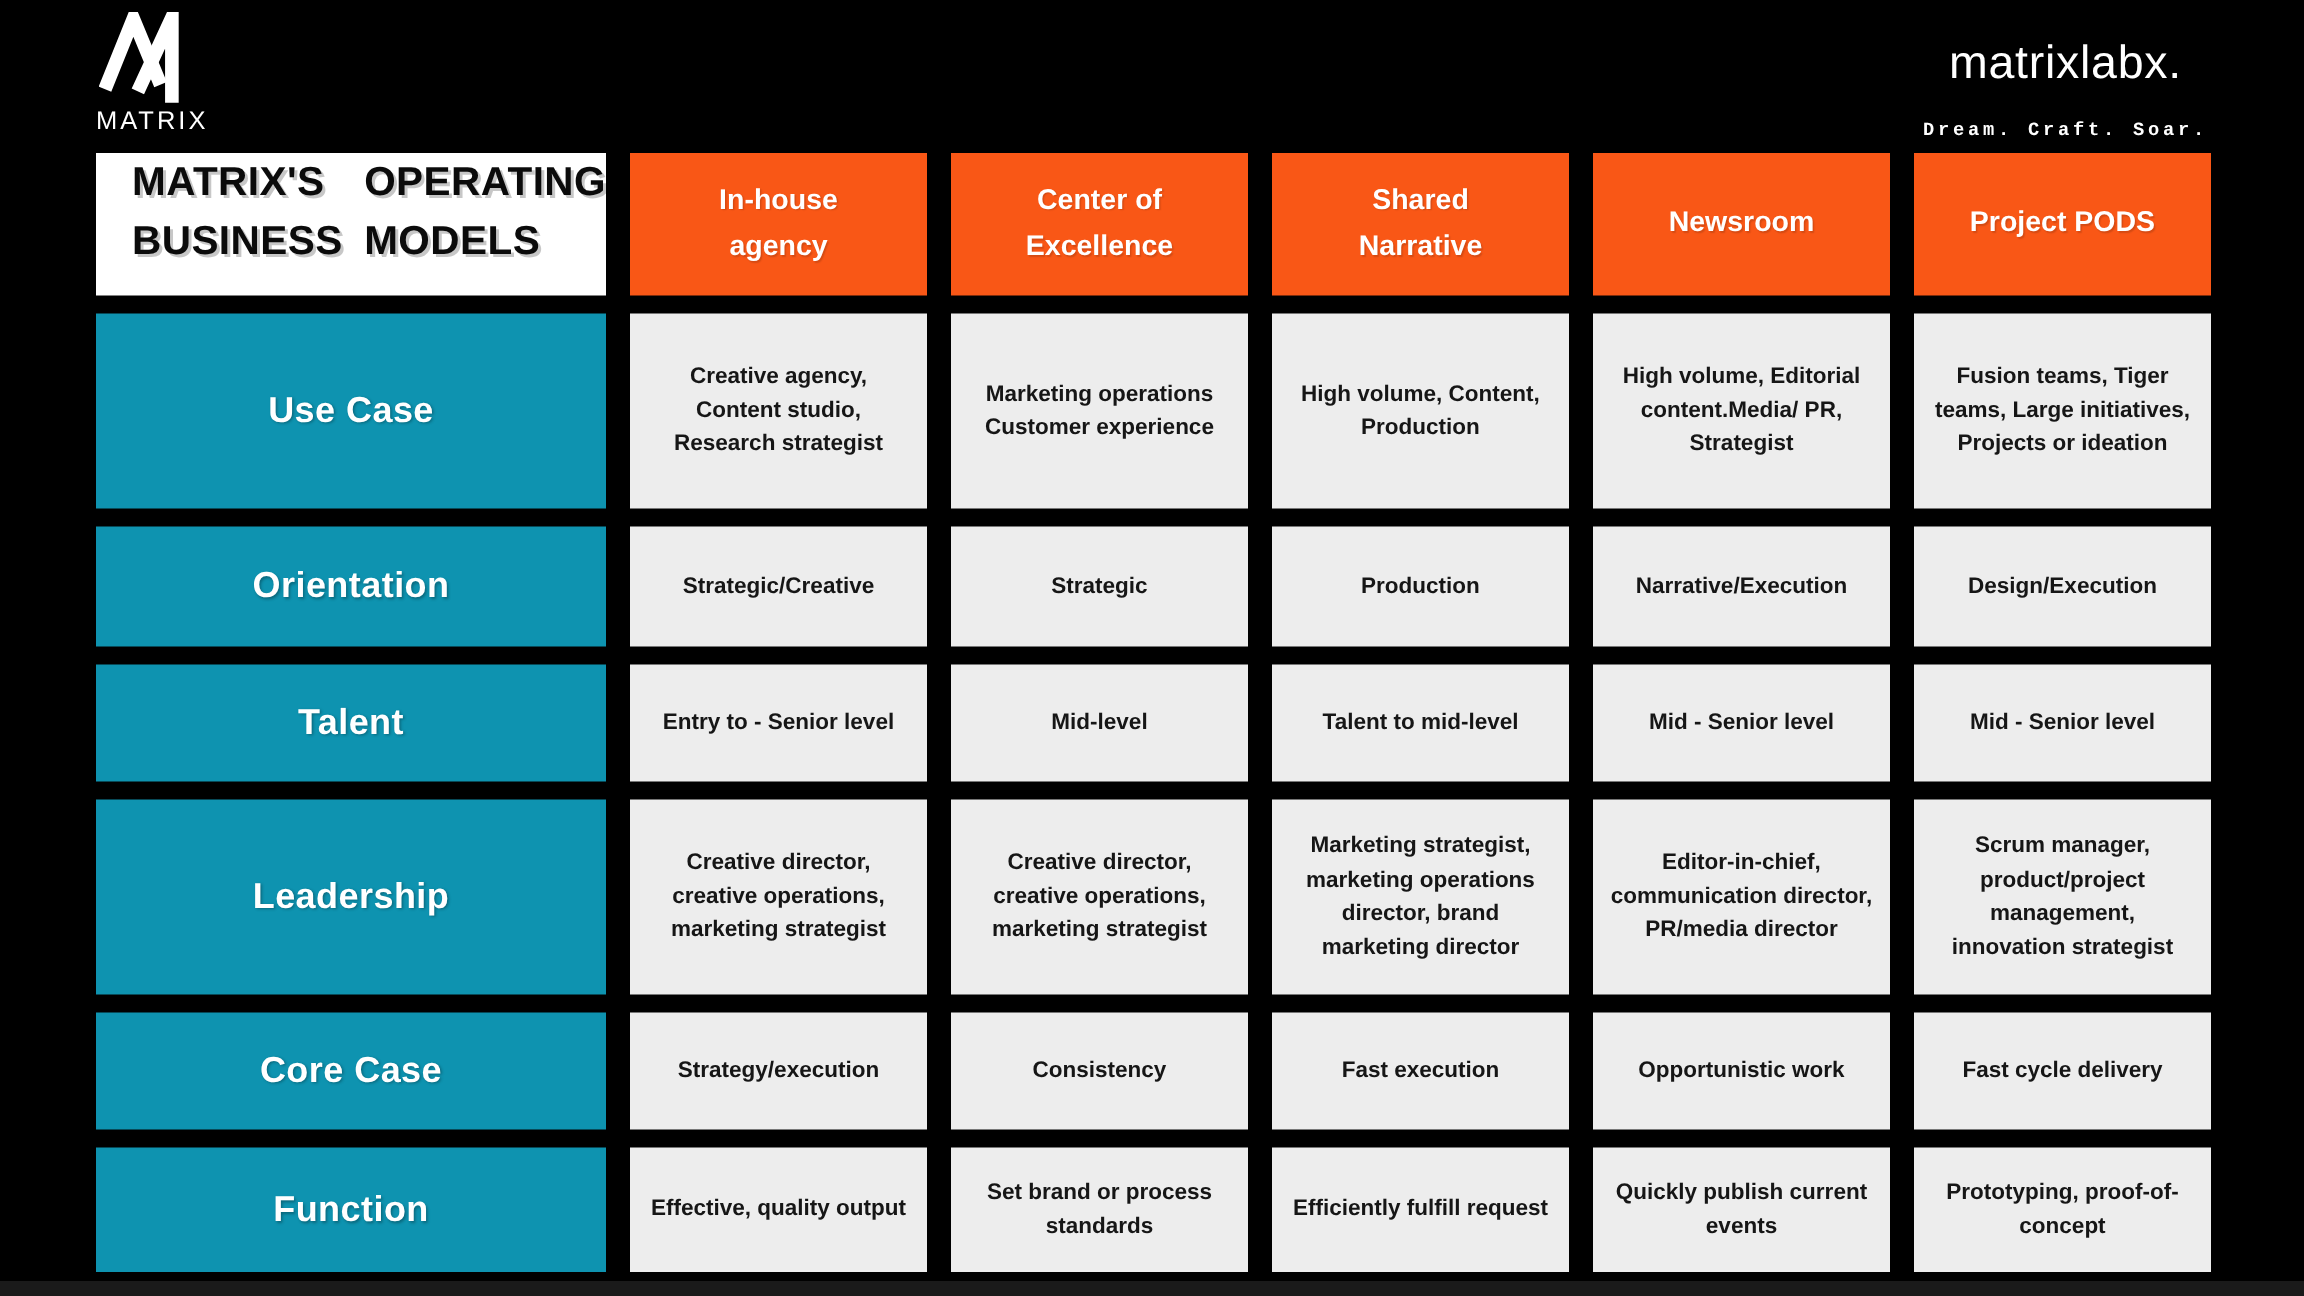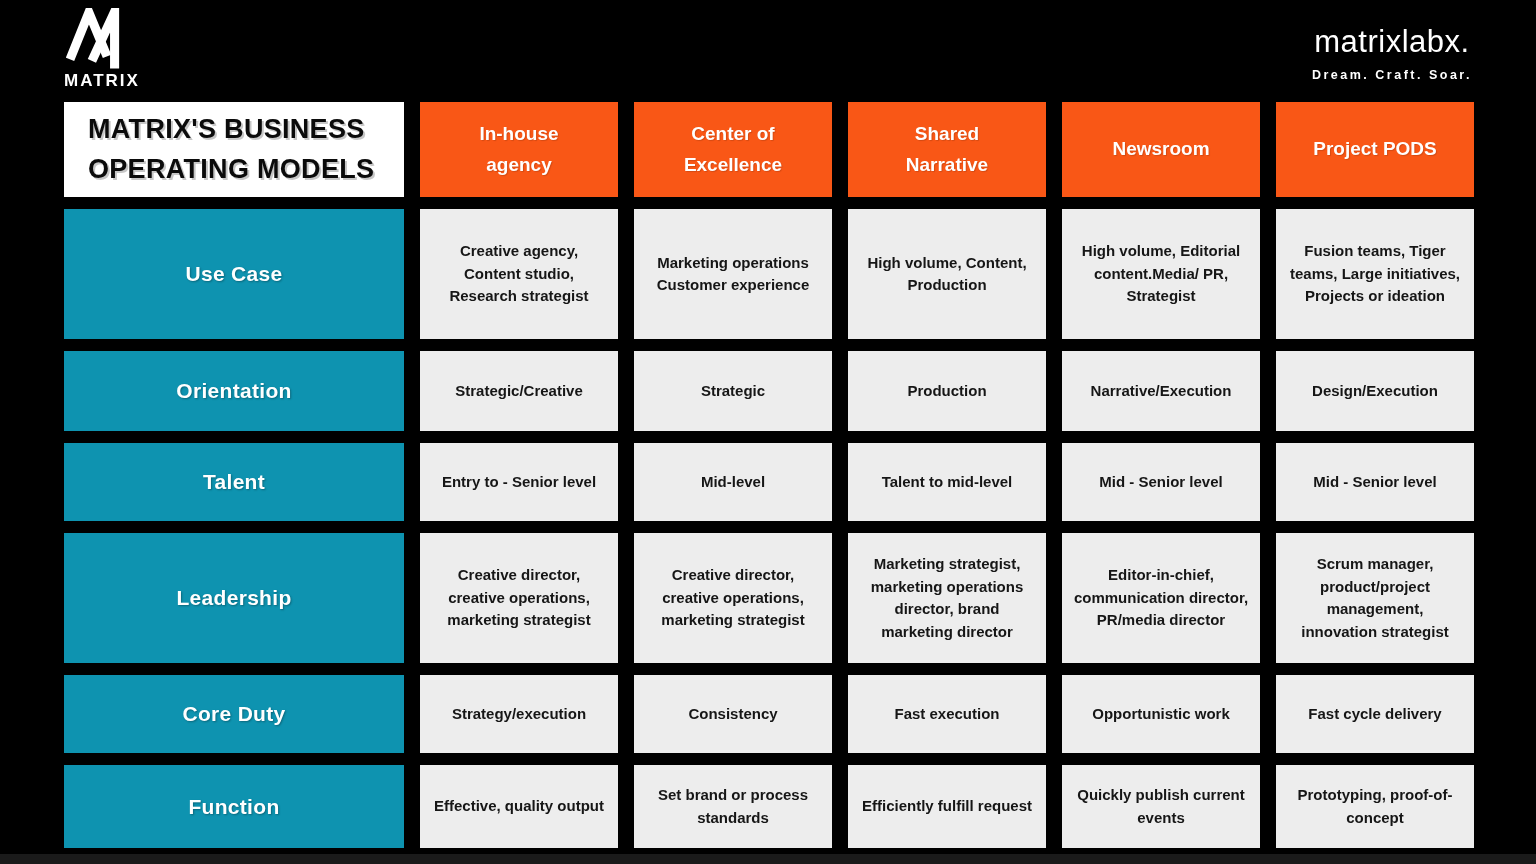--- a/index.html
+++ b/index.html
@@ -7,53 +7,53 @@
   body {
     background: var(--page-bg, #000000);
     font-family: "Liberation Sans", sans-serif;
     overflow: hidden;
   }
   .canvas { position:relative; width:1536px; height:864px; background: var(--page-bg, #000000); }
 
   
   .logo-block { position:absolute; left:64px; top:8px; width:90px; text-align:left; }
   .logo-block svg { display:block; margin-left:2px; }
-  .logo-text { color:#ffffff; font-weight:bold; font-size:17px; letter-spacing:2px; margin-top:1px; }
+  .logo-text { color:#ffffff; font-weight:normal; font-size:17px; letter-spacing:2px; margin-top:1px; }
 
   
   .brand-right { position:absolute; right:64px; top:24px; text-align:center; color:#ffffff; }
   .wordmark { font-weight:normal; font-size:31px; letter-spacing:0.5px; }
-  .tagline { font-weight:bold; font-size:12.5px; letter-spacing:2.5px; margin-top:8px; }
+  .tagline { font-weight:bold; font-size:12.5px; letter-spacing:2.5px; margin-top:20px;font-family:Liberation Mono, monospace; }
 
   
   .grid {
     position:absolute; left:64px; top:102px;
     display:grid;
     grid-template-columns: 340px repeat(5, 198px);
     grid-template-rows: 95px 130px 80px 78px 130px 78px 83px;
     column-gap:16px; row-gap:12px;
   }
   .title-box {
     background: var(--title-bg, #ffffff);
     color:#0b0b0b;
-    display:flex; flex-direction:column; justify-content:center;
+    display:flex; flex-direction:row; justify-content:center;
     padding-left:24px;
     font-weight:bold; font-size:27px; line-height:1.45; letter-spacing:0.3px;
     text-shadow: 2px 2px 0 rgba(0,0,0,0.22);
   }
   .col-header {
     background: var(--header-bg, #F95716);
     color:#ffffff; font-weight:bold; font-size:19px; line-height:1.6;
     display:flex; align-items:center; justify-content:center;
     text-align:center; padding:0 26px;
     text-shadow: 1px 1px 1px rgba(0,0,0,0.15);
   }
   .row-label {
     background: var(--row-label-bg, #0E93B0);
-    color:#ffffff; font-weight:bold; font-size:21px; letter-spacing:0.3px;
+    color:#ffffff; font-weight:bold; font-size:24px; letter-spacing:0.3px;
     display:flex; align-items:center; justify-content:center; text-align:center;
     text-shadow: 1px 1px 2px rgba(0,0,0,0.3);
   }
   .cell {
     background: var(--cell-bg, #EDEDED);
     color:#161616; font-weight:bold; font-size:15px; line-height:1.5;
     display:flex; align-items:center; justify-content:center;
     text-align:center; padding:8px 11px;
   }
   .bottom-strip { position:absolute; left:0; bottom:0; width:100%; height:10px; background:#1a1a1a; }
@@ -109,21 +109,21 @@
     <div class="cell">Mid - Senior level</div>
     <div class="cell">Mid - Senior level</div>
 
     <div class="row-label">Leadership</div>
     <div class="cell">Creative director, creative operations, marketing strategist</div>
     <div class="cell">Creative director, creative operations, marketing strategist</div>
     <div class="cell">Marketing strategist, marketing operations director, brand marketing director</div>
     <div class="cell">Editor-in-chief, communication director, PR/media director</div>
     <div class="cell">Scrum manager, product/project management, innovation strategist</div>
 
-    <div class="row-label">Core Duty</div>
+    <div class="row-label">Core Case</div>
     <div class="cell">Strategy/execution</div>
     <div class="cell">Consistency</div>
     <div class="cell">Fast execution</div>
     <div class="cell">Opportunistic work</div>
     <div class="cell">Fast cycle delivery</div>
 
     <div class="row-label">Function</div>
     <div class="cell">Effective, quality output</div>
     <div class="cell">Set brand or process standards</div>
     <div class="cell">Efficiently fulfill request</div>

